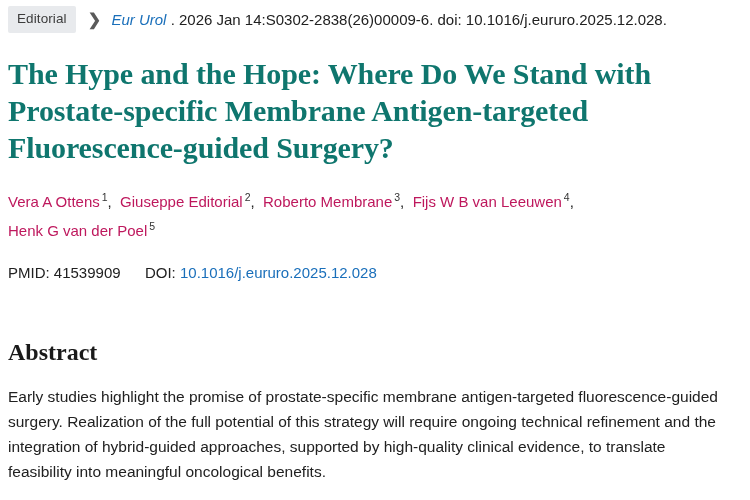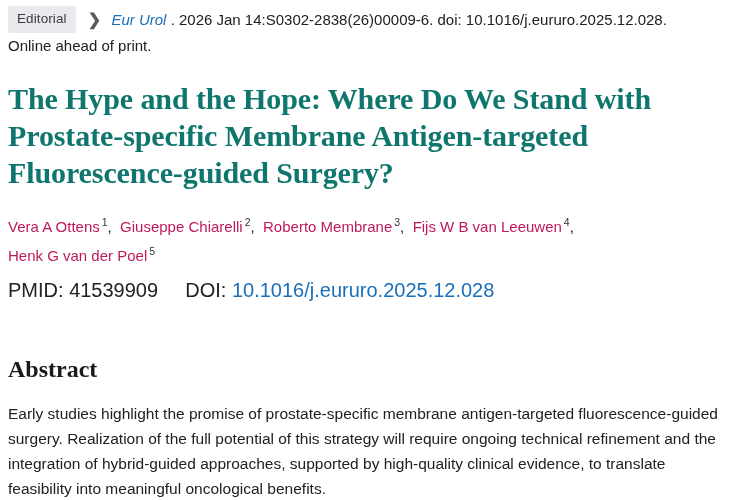--- a/index.html
+++ b/index.html
@@ -104,22 +104,22 @@
   .expand {
     color: #1a6fba;
     margin-left: 10px;
   }
   .plus {
     color: #444;
     font-size: 15px;
     margin-right: 3px;
   }
   .ids {
-    margin-top: 12px;
-    font-size: 20px;
+    margin-top: 20px;
+    font-size: 15px;
     line-height: 20px;
     color: #212121;
   }
   .ids .lbl { color: #212121; }
   .ids .val { color: #212121; }
   .doi-link { color: #1a6fba; text-decoration: none; }
   .gap { display: inline-block; width: 16px; }
 
   
   h2.abstract-h {
@@ -143,27 +143,26 @@
 <body>
 
 <div class="page">
 
   <div class="cit-wrap">
     <span class="pubtype">Editorial</span>
     <span class="chev">❯</span>
     <a class="journal" href="#">Eur Urol</a>
     <span class="cit-rest">. 2026 Jan 14:S0302-2838(26)00009-6. doi: 10.1016/j.eururo.2025.12.028.</span>
   </div>
-  <div class="cit-status">Online ahead of print.</div>
 
   <h1 class="title">The Hype and the Hope: Where Do We Stand with Prostate-specific Membrane Antigen-targeted Fluorescence-guided Surgery?</h1>
 
   <div class="authors">
     <span><span class="author">Vera A Ottens</span><span class="sup">1</span></span><span class="comma">,&nbsp;</span>
-    <span><span class="author">Giuseppe Chiarelli</span><span class="sup">2</span></span><span class="comma">,&nbsp;</span>
+    <span><span class="author">Giuseppe Editorial</span><span class="sup">2</span></span><span class="comma">,&nbsp;</span>
     <span><span class="author">Roberto Membrane</span><span class="sup">3</span></span><span class="comma">,&nbsp;</span>
     <span><span class="author">Fijs W B van Leeuwen</span><span class="sup">4</span></span><span class="comma">,</span>
     <br>
     <span><span class="author">Henk G van der Poel</span><span class="sup">5</span></span>
   </div>
 
 
   <div class="ids">
     <span class="lbl">PMID:</span>
     <span class="val">41539909</span>

